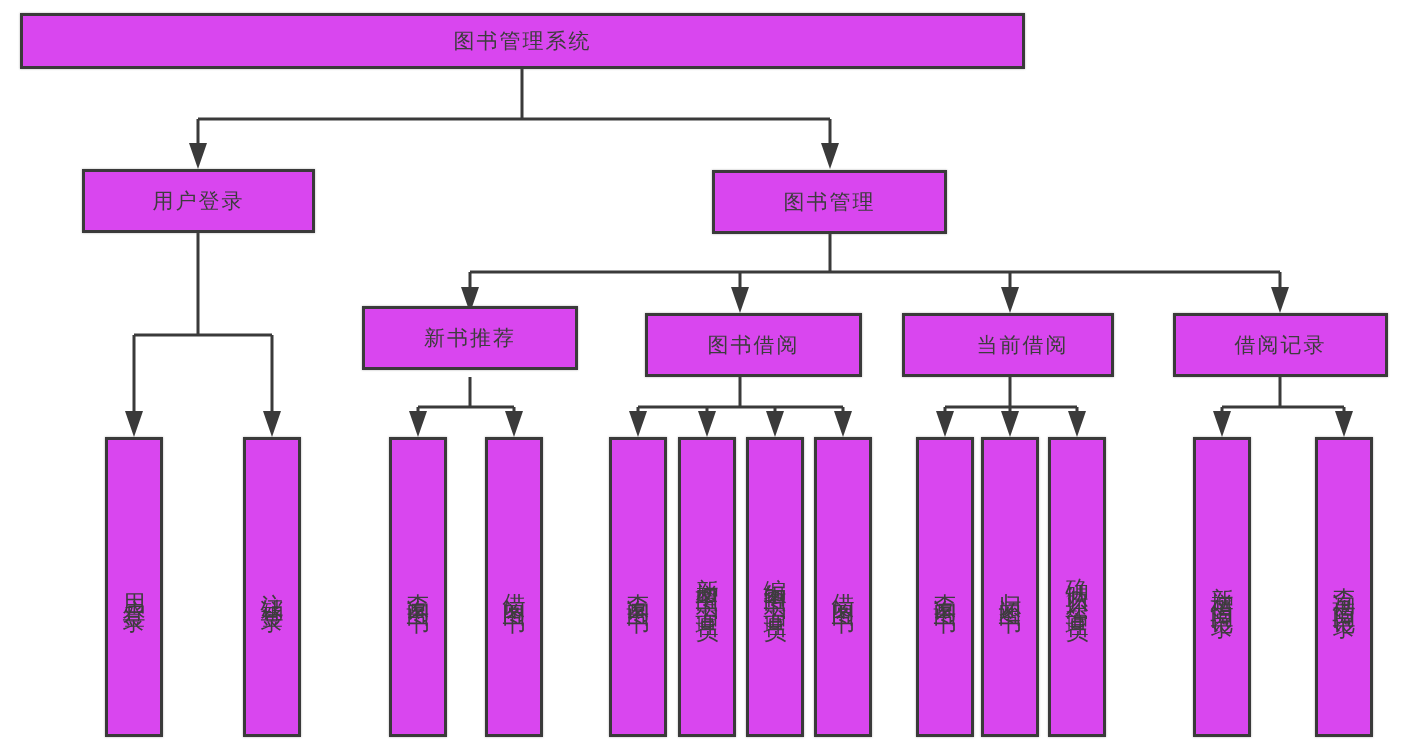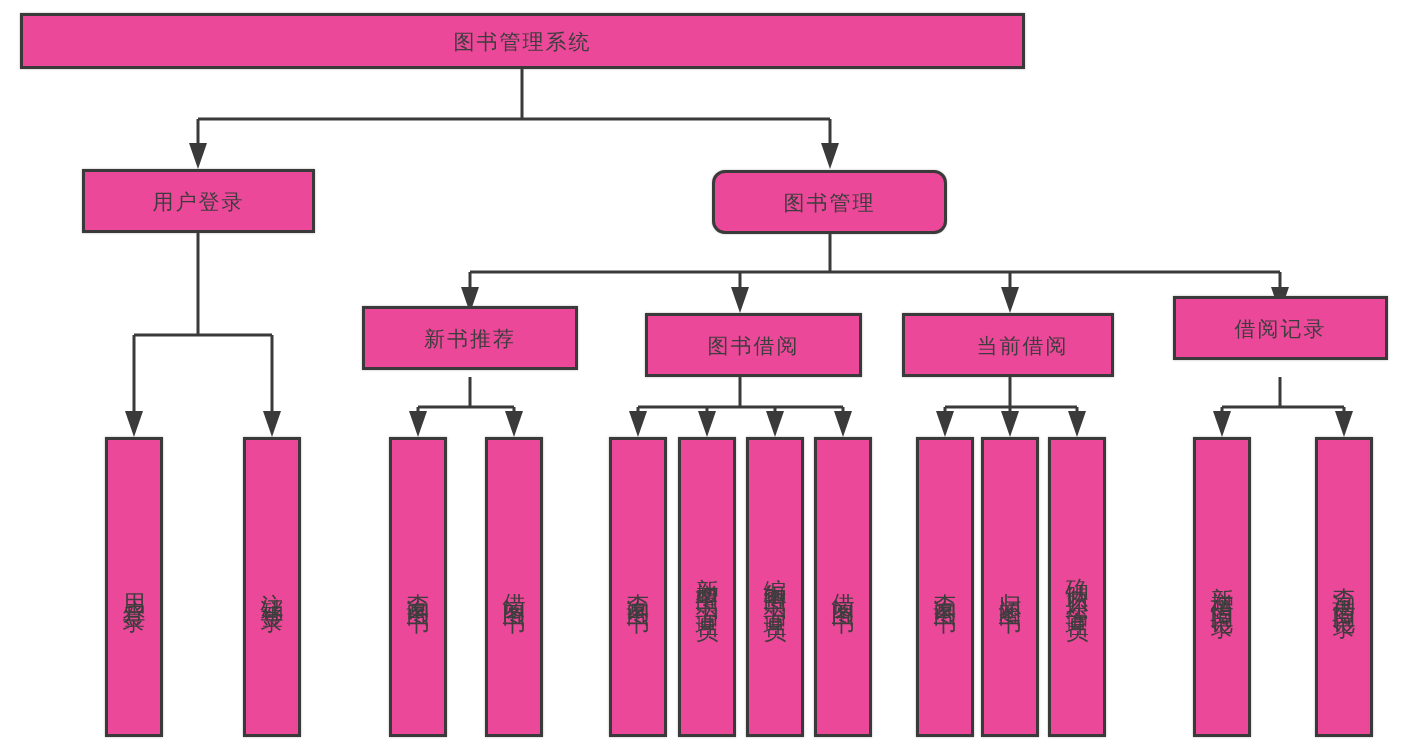--- a/index.html
+++ b/index.html
@@ -20,25 +20,26 @@
     left: 0;
     top: 0;
     width: 1405px;
     height: 747px;
     pointer-events: none;
   }
   .box {
     position: absolute;
     box-sizing: border-box;
     border: 3px solid #3a3a3a;
-    background: #ec4899;
+    background: #d946ef;
     display: flex;
     align-items: center;
     justify-content: center;
     box-shadow: 0 0 2px rgba(90,90,90,0.45);
+    font-family: Liberation Serif, serif;
   }
   .box .lbl {
     color: #3d3d3d;
     font-size: 21px;
     letter-spacing: 2px;
     white-space: nowrap;
     line-height: 1;
   }
   .box.leaf .lbl {
     writing-mode: vertical-rl;
@@ -107,34 +108,34 @@
     </g>
   </svg>
 
   <div class="box" style="left:20px; top:13px; width:1005px; height:56px;">
     <span class="lbl">图书管理系统</span>
   </div>
 
   <div class="box" style="left:82px; top:169px; width:233px; height:64px;">
     <span class="lbl">用户登录</span>
   </div>
-  <div class="box" style="left:712px; top:170px; width:235px; height:64px;border-radius:13px;">
+  <div class="box" style="left:712px; top:170px; width:235px; height:64px;">
     <span class="lbl">图书管理</span>
   </div>
 
   <div class="box" style="left:362px; top:306px; width:216px; height:64px;">
     <span class="lbl">新书推荐</span>
   </div>
   <div class="box" style="left:633px; top:313px; width:217px; height:64px;margin-left:12px;">
     <span class="lbl">图书借阅</span>
   </div>
   <div class="box" style="left:902px; top:313px; width:212px; height:64px;padding-left:29px;">
     <span class="lbl">当前借阅</span>
   </div>
-  <div class="box" style="left:1173px; top:296px; width:215px; height:64px;">
+  <div class="box" style="left:1173px; top:313px; width:215px; height:64px;">
     <span class="lbl">借阅记录</span>
   </div>
 
   <div class="box leaf" style="left:105px; top:437px; width:58px; height:300px;">
     <span class="lbl">用户登录</span>
   </div>
   <div class="box leaf" style="left:243px; top:437px; width:58px; height:300px;">
     <span class="lbl">注销登录</span>
   </div>
 

